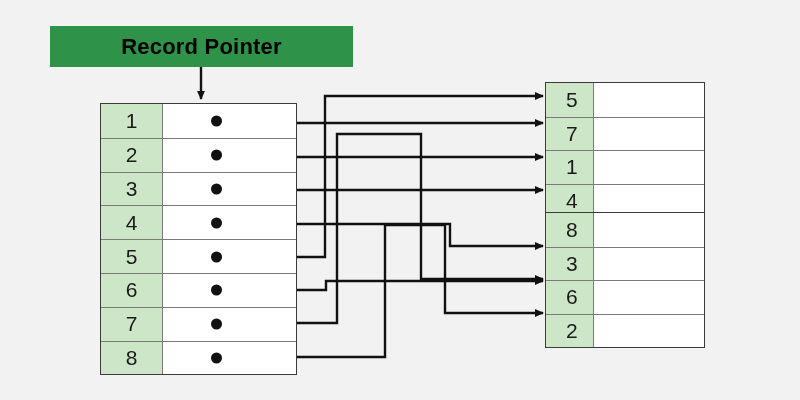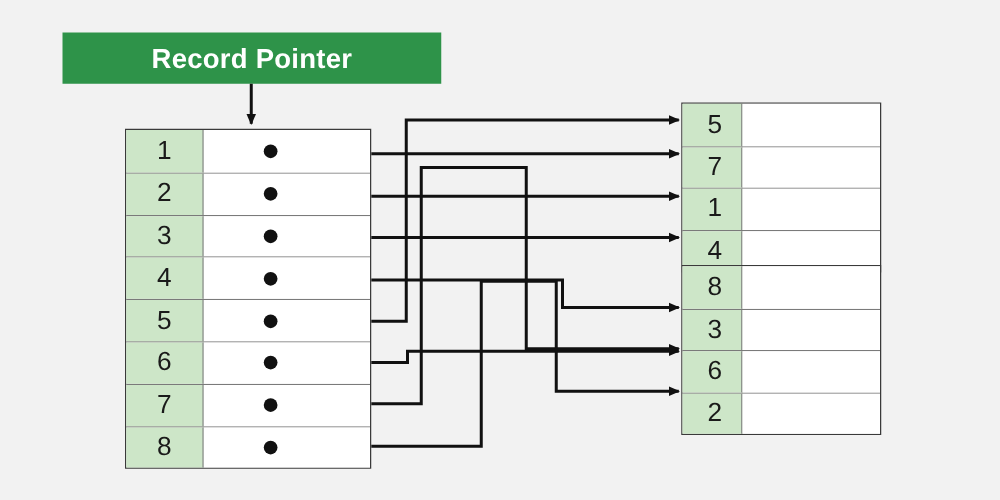--- a/index.html
+++ b/index.html
@@ -4,21 +4,21 @@
 <style>
   html,body{margin:0;padding:0;}
   body{width:800px;height:400px;background:#f2f2f2;font-family:"Liberation Sans",sans-serif;overflow:hidden;}
   #stage{position:relative;width:800px;height:400px;}
 
   
   .banner{
     position:absolute;left:50px;top:26px;width:303px;height:41px;
     background:#2e9349;display:flex;align-items:center;justify-content:center;
   }
-  .banner .txt{color:#ffffff;font-size:22px;font-weight:bold;letter-spacing:.2px;}
+  .banner .txt{color:#000000;font-size:22px;font-weight:bold;letter-spacing:.2px;}
 
   
   .tbl{position:absolute;box-sizing:border-box;border:1.6px solid #3a3a3a;background:#ffffff;}
   .row{display:flex;box-sizing:border-box;}
   .row + .row{border-top:1.4px solid #7a7a7a;}
   .cell-key{
     box-sizing:border-box;background:#cde6c8;border-right:1.4px solid #7a7a7a;
     display:flex;align-items:center;justify-content:center;
     font-size:21px;color:#1a1a1a;
   }

